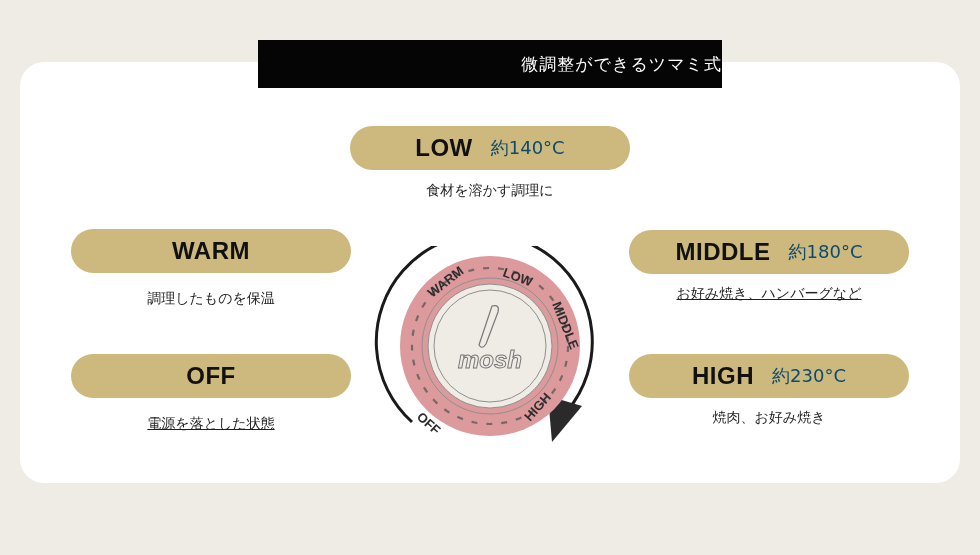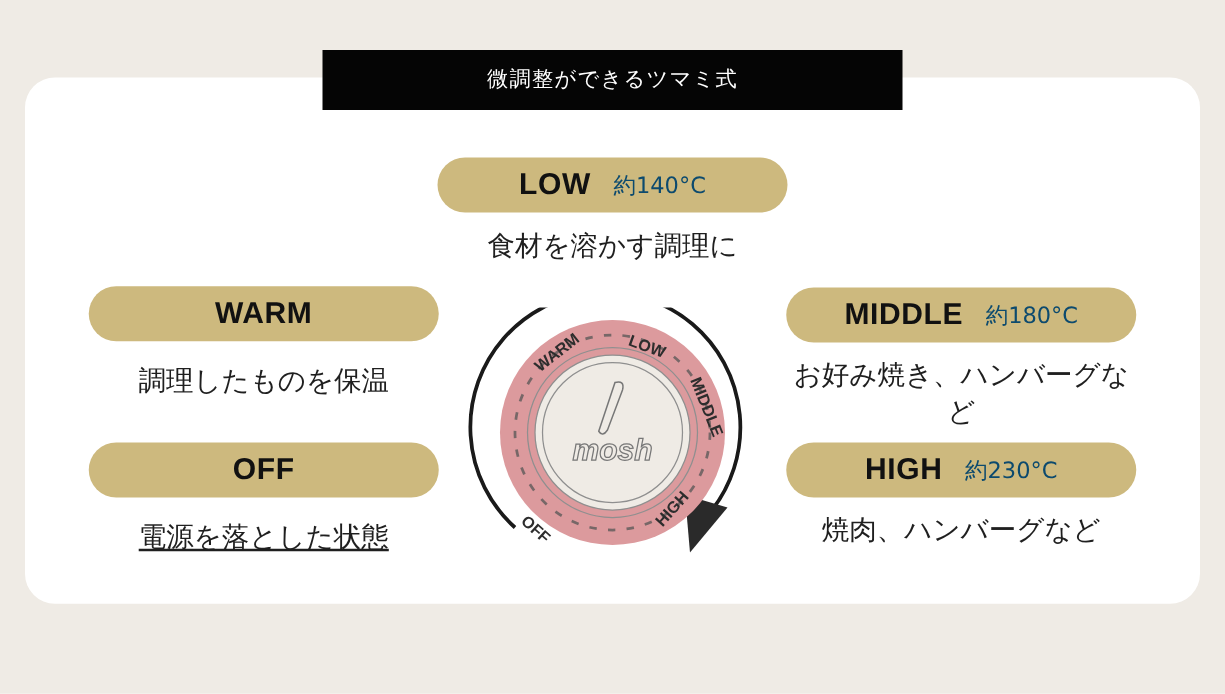--- a/index.html
+++ b/index.html
@@ -6,34 +6,34 @@
   body {
     width:980px; height:555px; background:#efebe5; position:relative; overflow:hidden;
     font-family:"DejaVu Sans","Liberation Sans",sans-serif; color:#1a1a1a;
   }
   .card {
     position:absolute; left:20px; top:62px; width:940px; height:421px;
     background:#ffffff; border-radius:24px;
   }
   .title-bar {
     position:absolute; left:258px; top:40px; width:464px; height:48px;
-    background:#050505; color:#ffffff; font-size:17px; text-align:center; line-height:48px;
+    background:#050505; color:#ffffff; font-size:17px; text-align:right; line-height:48px;
     letter-spacing:1px;
   }
   .pill {
     position:absolute; height:44px; border-radius:22px; background:#cdb97e;
     display:flex; align-items:center; justify-content:center; gap:18px;
   }
   .pill .mode {
     font-family:"Liberation Sans", sans-serif; font-weight:bold; font-size:24px; color:#111;
     letter-spacing:0.5px;
   }
   .pill .temp { font-size:18px; color:#0c4a6e; }
   .desc {
-    position:absolute; font-size:22px; color:#1f1f1f; text-align:center;
+    position:absolute; font-size:14px; color:#1f1f1f; text-align:center;
   }
   .dial { position:absolute; left:372px; top:246px; width:240px; height:200px; }
 </style>
 </head>
 <body>
 
 <div class="card"></div>
 
 <div class="title-bar">微調整ができるツマミ式</div>
 
@@ -50,27 +50,27 @@
 
 <div class="pill" style="left:71px; top:354px; width:280px;">
   <span class="mode">OFF</span>
 </div>
 <div class="desc" style="left:71px; top:415px; width:280px;text-decoration:underline;">電源を落とした状態</div>
 
 <div class="pill" style="left:629px; top:230px; width:280px;">
   <span class="mode">MIDDLE</span>
   <span class="temp">約180°C</span>
 </div>
-<div class="desc" style="left:629px; top:285px; width:280px;">お好み焼き、ハンバーグなど</div>
+<div class="desc" style="left:629px; top:285px; width:280px;text-decoration:underline;">お好み焼き、ハンバーグなど</div>
 
 <div class="pill" style="left:629px; top:354px; width:280px;">
   <span class="mode">HIGH</span>
   <span class="temp">約230°C</span>
 </div>
-<div class="desc" style="left:629px; top:409px; width:280px;">焼肉、ハンバーグなど</div>
+<div class="desc" style="left:629px; top:409px; width:280px;">焼肉、お好み焼き</div>
 
 <svg class="dial" viewBox="0 0 240 200">
   <defs>
     <path id="ringText" d="M 52 148 A 72 72 0 1 1 172 150" fill="none"></path>
   </defs>
 
   <path d="M 40 176 A 108 108 0 1 1 196 164" fill="none" stroke="#1a1a1a" stroke-width="3"></path>
   <polygon points="176,150 210,160 180,196" fill="#2a2a2a"></polygon>
 
   <circle cx="118" cy="100" r="90" fill="#dc9a9d"></circle>

